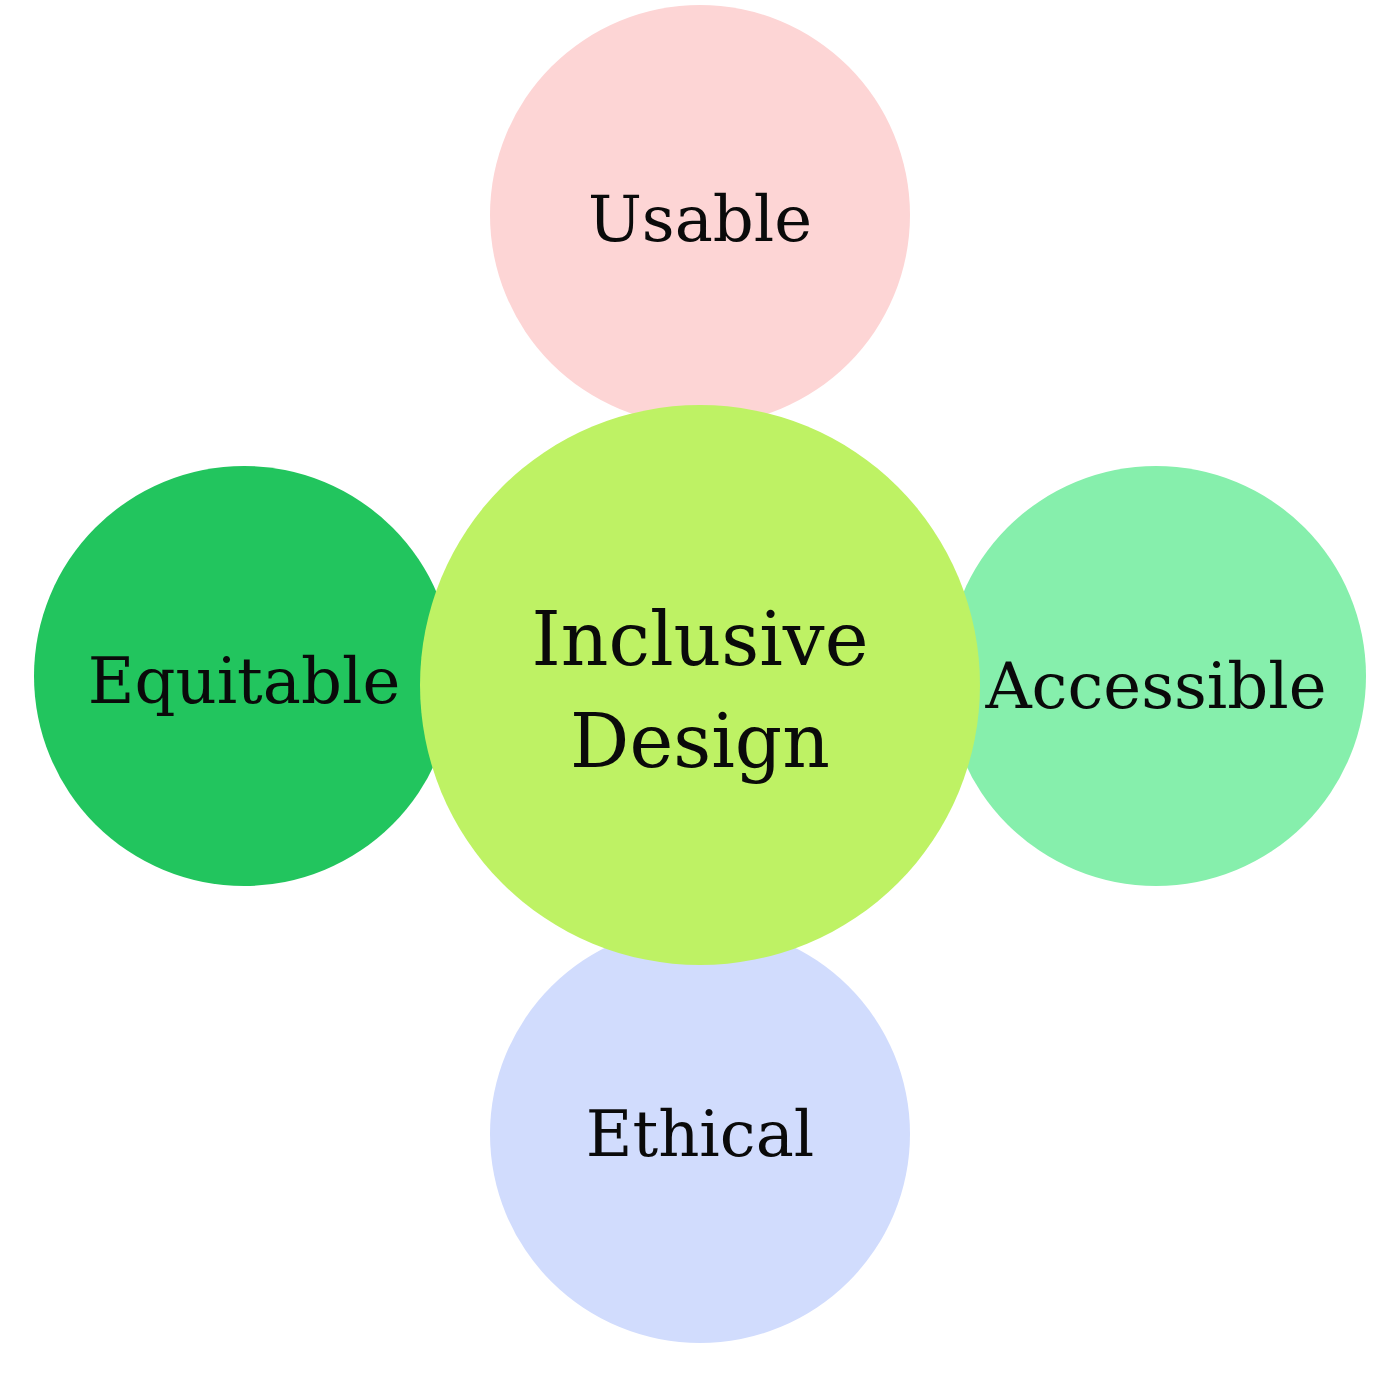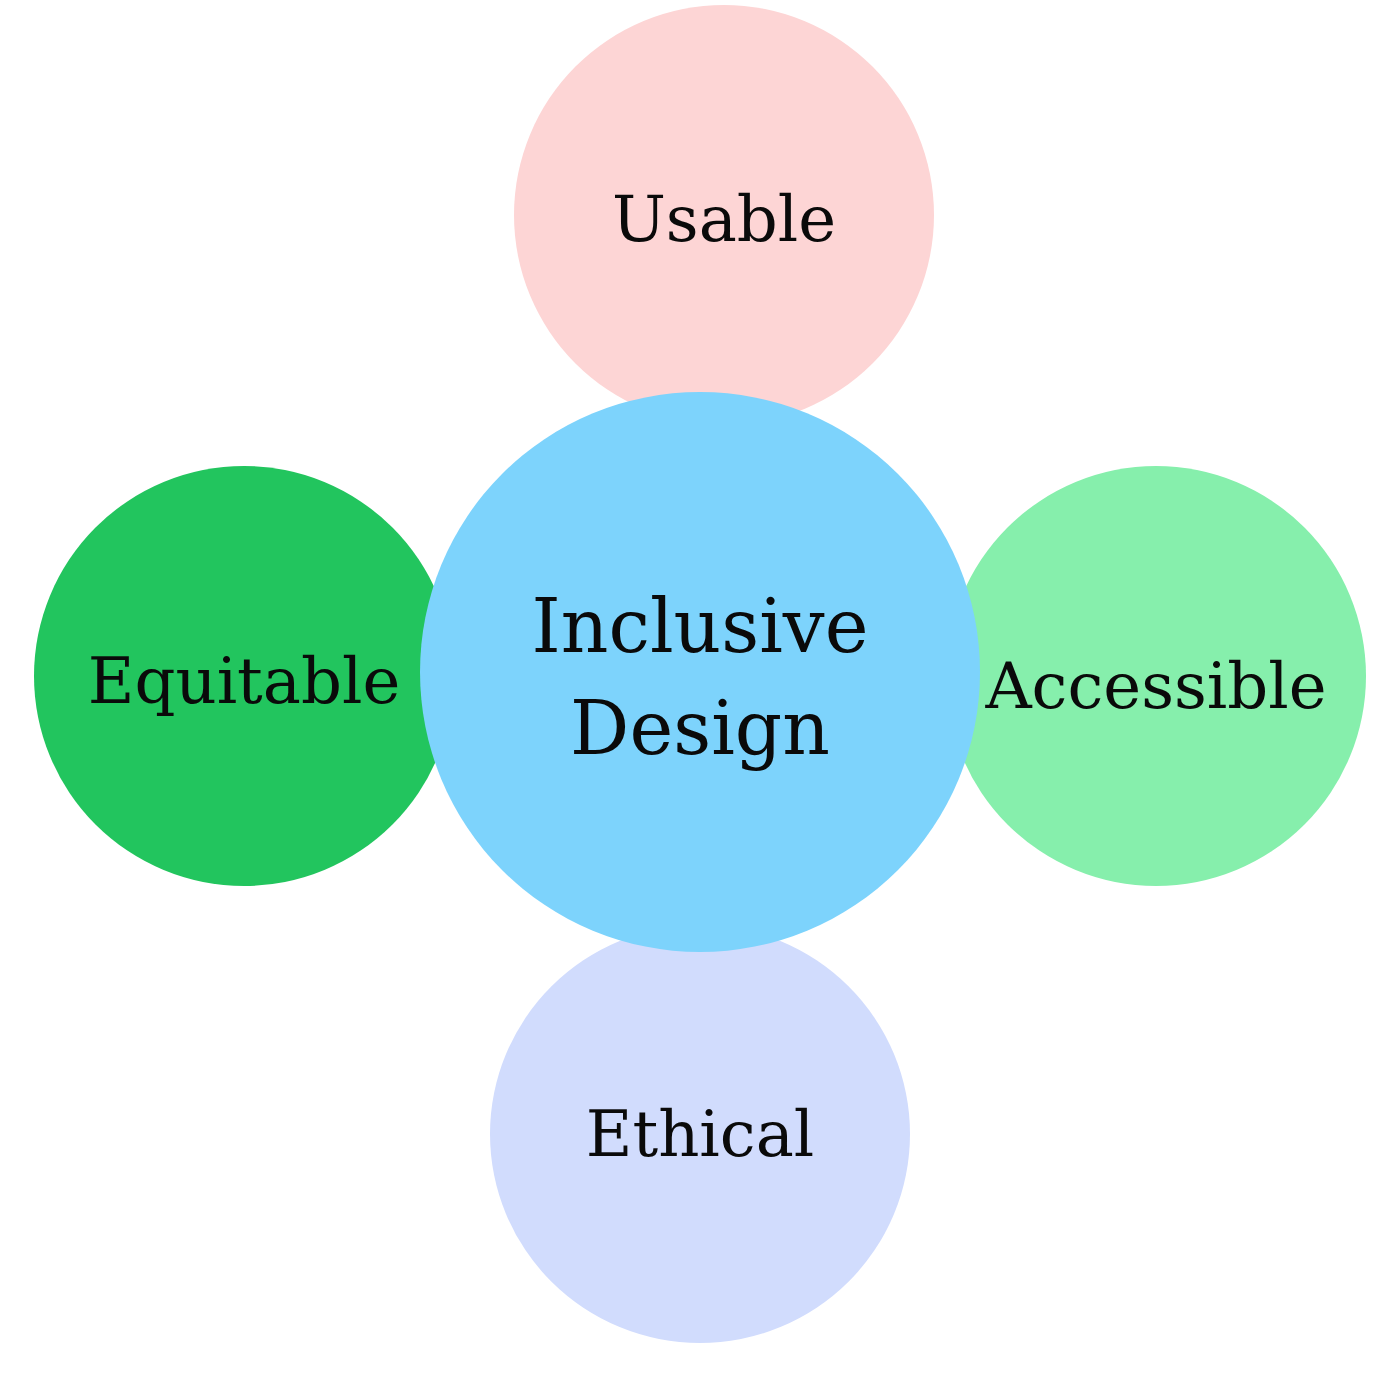--- a/index.html
+++ b/index.html
@@ -15,25 +15,25 @@
     }
     .label {
       font-family: "DejaVu Serif", "Liberation Serif", serif;
       color: #0a0a0a;
       line-height: 1.2;
       white-space: pre-line;
     }
     .outer .label { font-size: 64px; }
     .center .label { font-size: 74px; line-height: 1.38; }
 
-    #c-top    { left: 514px;  top: 5px;    width: 420px; height: 420px; background: #fdd5d5; z-index: 1; }
+    #c-top    { left: 490px;  top: 5px;    width: 420px; height: 420px; background: #fdd5d5; z-index: 1; }
     #c-left   { left: 34px;   top: 466px;  width: 420px; height: 420px; background: #22c55e; z-index: 1; }
     #c-right  { left: 946px;  top: 466px;  width: 420px; height: 420px; background: #86efac; z-index: 1; }
     #c-bottom { left: 490px;  top: 925px;  width: 420px; height: 418px; background: #d1dcfd; z-index: 1; }
-    #c-center { left: 420px;  top: 392px;  width: 560px; height: 560px; background: #7dd3fc; z-index: 2; }
+    #c-center { left: 420px;  top: 405px;  width: 560px; height: 560px; background: #bef264; z-index: 2; }
 
     #c-top .label    { margin-top: 8px; }
     #c-left .label   { margin-top: 10px; }
     #c-right .label  { margin-top: 20px; }
     #c-bottom .label { margin-top: 0; }
     #c-center .label { margin-top: 10px; }
   </style>
 </head>
 <body>
 

